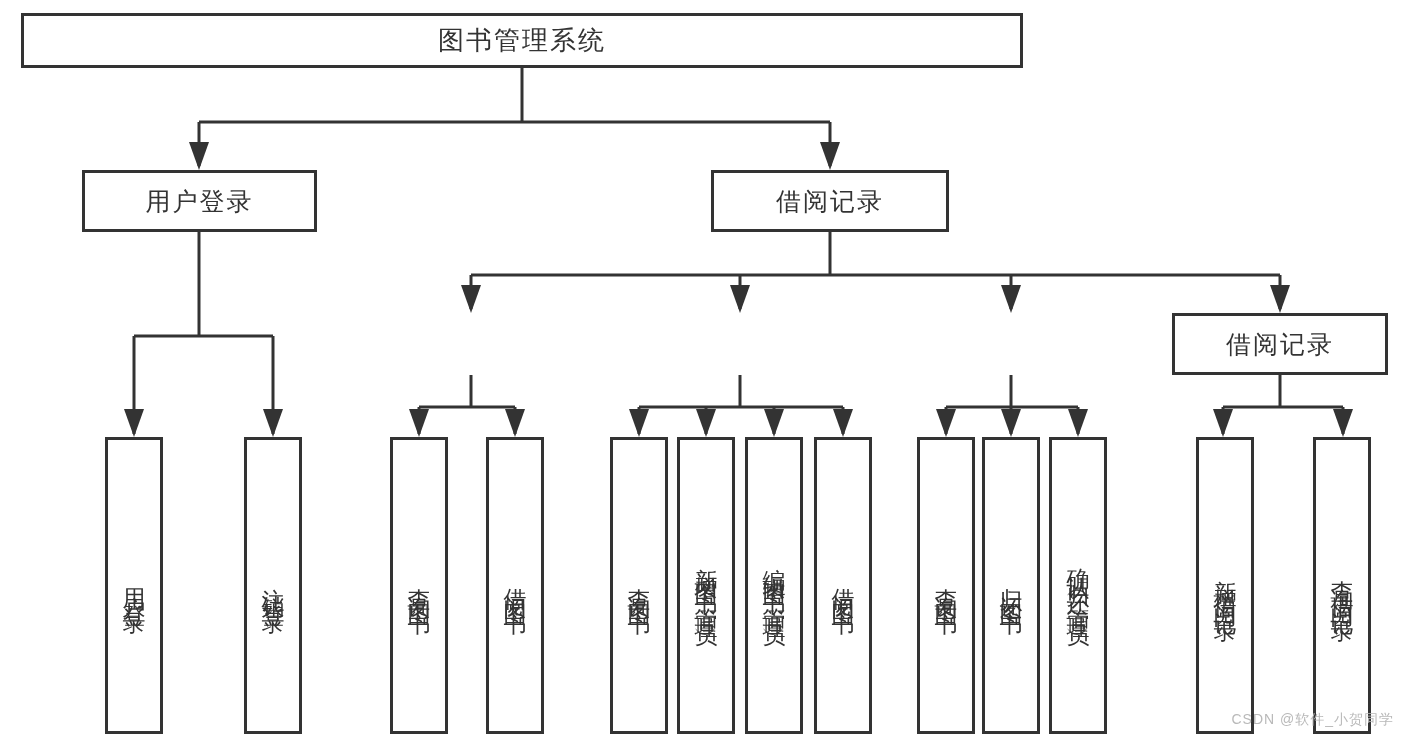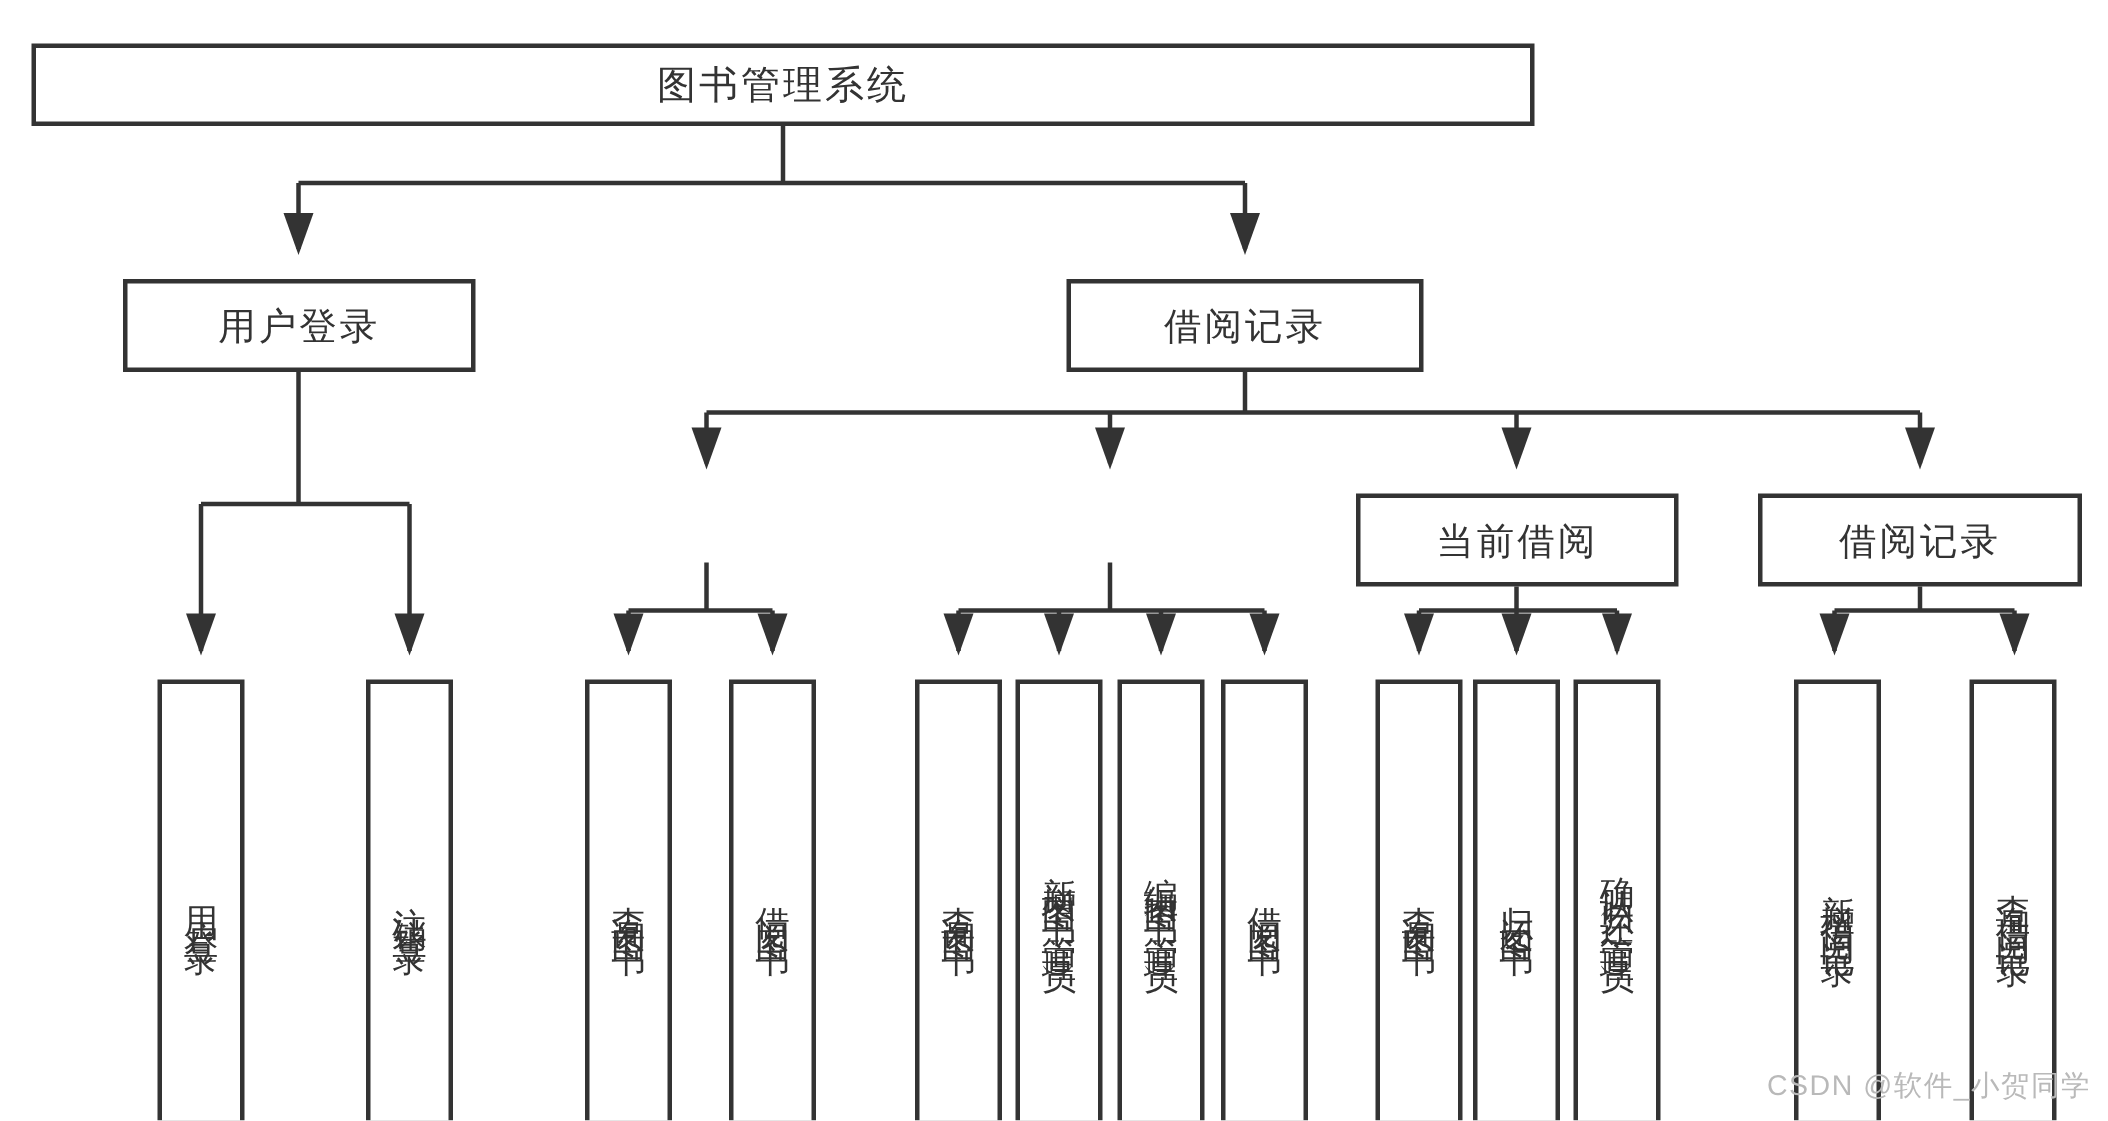--- a/index.html
+++ b/index.html
@@ -24,42 +24,41 @@
   }
   .box {
     position: absolute;
     box-sizing: border-box;
     background: var(--box-bg, #ffffff);
     border: 3px solid var(--line-color, #333333);
     display: flex;
     align-items: center;
     justify-content: center;
     color: var(--text-color, #333333);
-    margin-top: 16px;
   }
   .h-label {
     font-size: 25px;
     letter-spacing: 2px;
     white-space: nowrap;
   }
   .v-box {
     writing-mode: vertical-rl;
     text-orientation: mixed;
     font-size: 23px;
     letter-spacing: 8px;
     line-height: 1;
   }
   .root-label {
     font-size: 26px;
   }
   #watermark {
     position: absolute;
     right: 11px;
     top: 711px;
-    font-size: 19px;
+    font-size: 14px;
     color: var(--watermark-color, #b9b9b9);
     white-space: nowrap;
     letter-spacing: 1px;
   }
   svg line {
     stroke: var(--line-color, #333333);
     stroke-width: 3;
   }
   svg polygon {
     fill: var(--line-color, #333333);
@@ -130,21 +129,20 @@
     <line x1="1343" y1="407" x2="1343" y2="434"></line>
     <polygon points="1213,409 1233,409 1223,437"></polygon>
     <polygon points="1333,409 1353,409 1343,437"></polygon>
   </svg>
 
   <div class="box h-label root-label" style="left:21px; top:13px; width:1002px; height:55px;">图书管理系统</div>
 
   <div class="box h-label" style="left:82px; top:170px; width:235px; height:62px;">用户登录</div>
   <div class="box h-label" style="left:711px; top:170px; width:238px; height:62px;">借阅记录</div>
 
-  <div class="box h-label" style="left:904px; top:313px; width:215px; height:62px;">当前借阅</div>
   <div class="box h-label" style="left:1172px; top:313px; width:216px; height:62px;">借阅记录</div>
 
   <div class="box v-box" style="left:105px; top:437px; width:58px; height:297px;">用户登录</div>
   <div class="box v-box" style="left:244px; top:437px; width:58px; height:297px;">注销登录</div>
 
   <div class="box v-box" style="left:390px; top:437px; width:58px; height:297px;">查询图书</div>
   <div class="box v-box" style="left:486px; top:437px; width:58px; height:297px;">借阅图书</div>
 
   <div class="box v-box" style="left:610px; top:437px; width:58px; height:297px;">查询图书</div>
   <div class="box v-box" style="left:677px; top:437px; width:58px; height:297px;">新增图书（管理员）</div>

